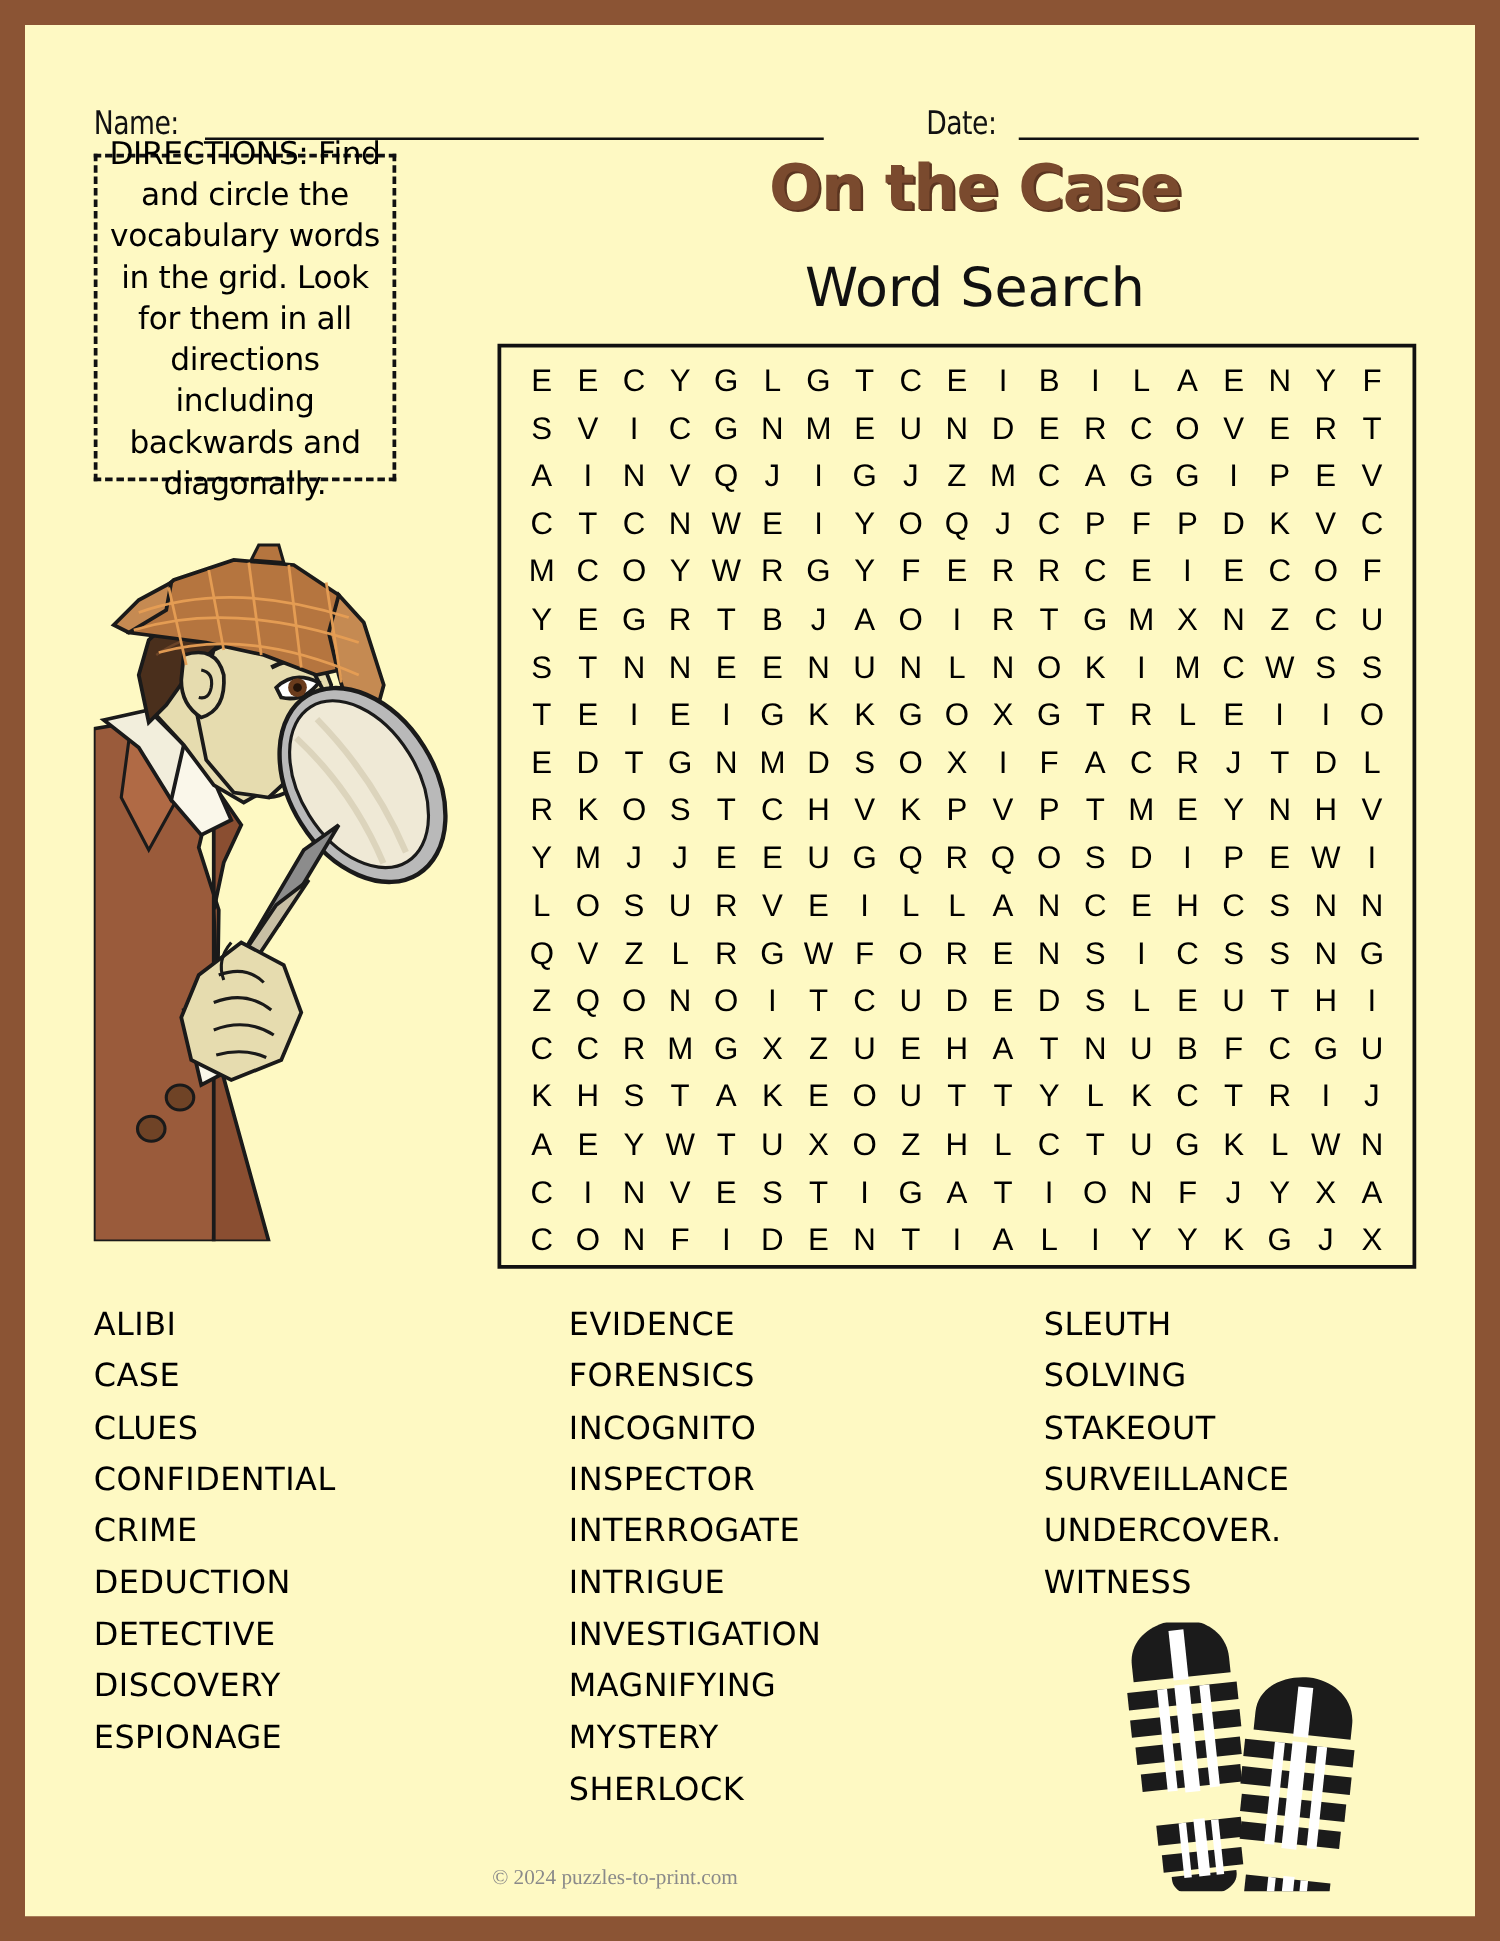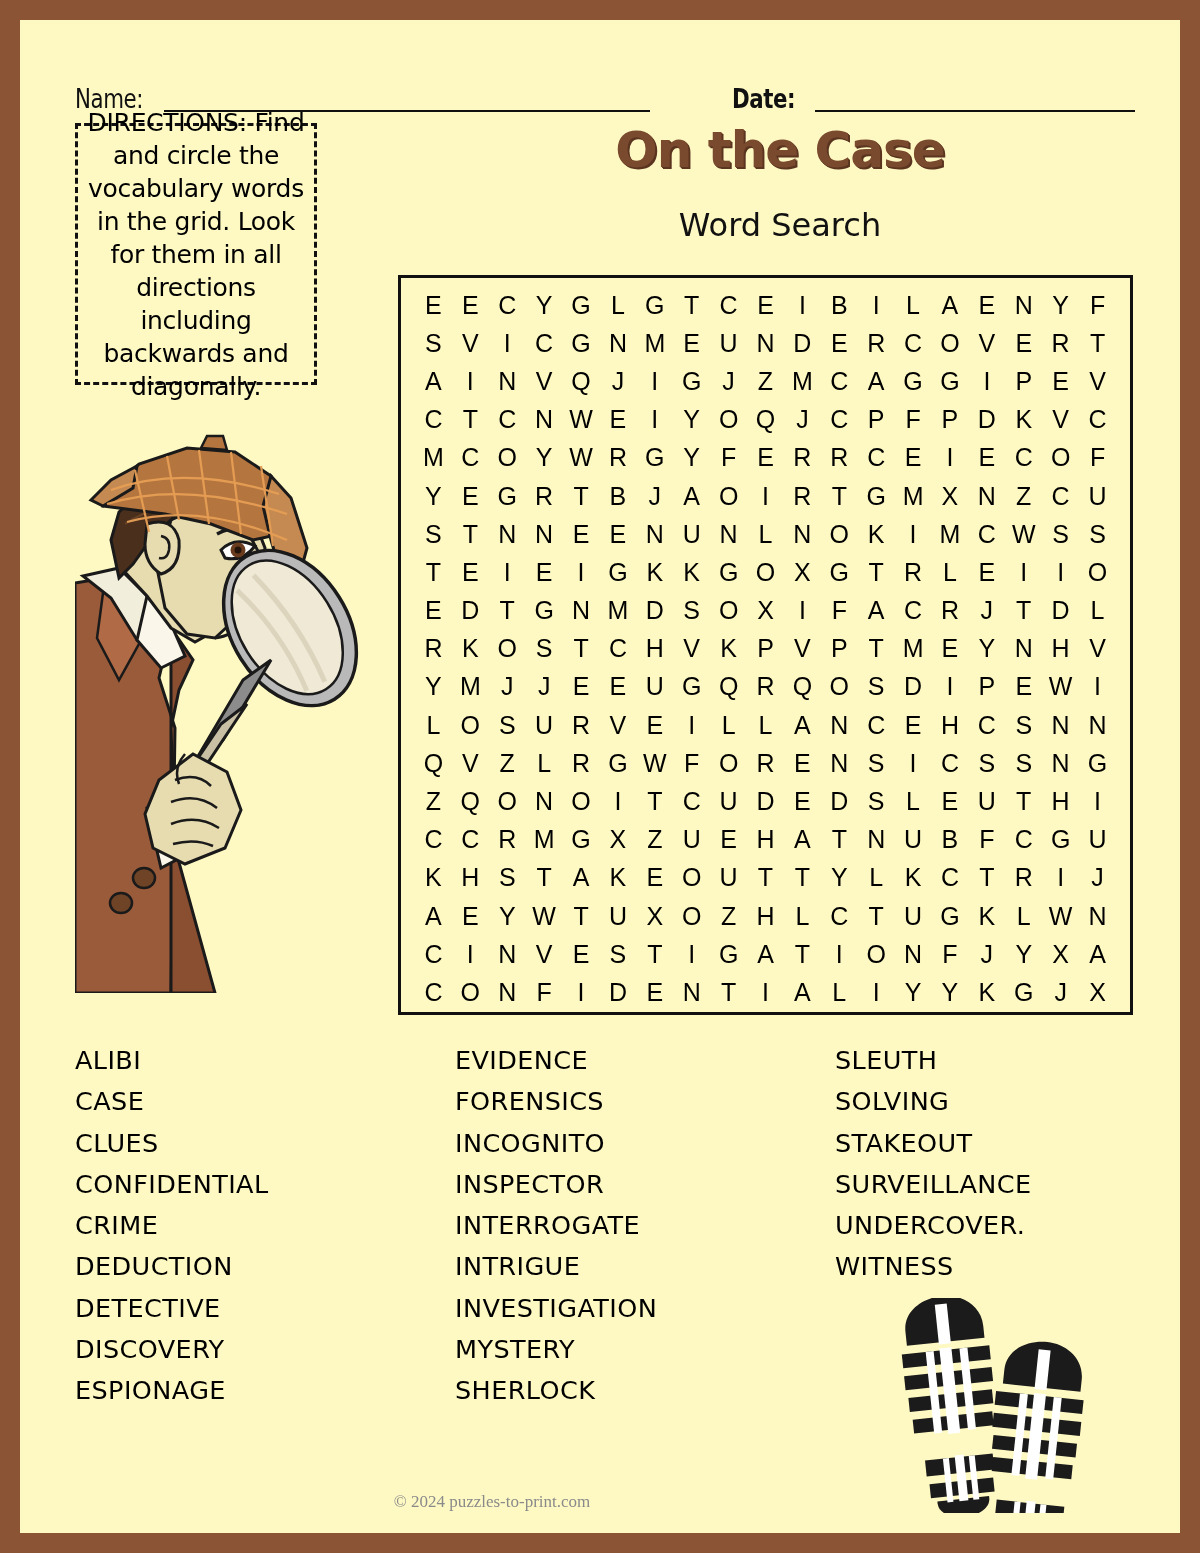--- a/index.html
+++ b/index.html
@@ -43,21 +43,21 @@
     transform: scaleX(0.82);
     transform-origin: left bottom;
   }
   .rule {
     border-bottom: 2.5px solid #111;
     height: 0;
     margin-bottom: 4px;
   }
   .rule-name { width: 580px; margin-left: 6px; }
   .rule-date { width: 320px; margin-left: 6px; }
-  .date-group { margin-left: 82px; display: flex; align-items: flex-end; font-weight: bold; }
+  .date-group { margin-left: 82px; display: flex; align-items: flex-end; }
 
   
   .directions {
     position: absolute;
     left: 55px;
     top: 103px;
     width: 242px;
     height: 262px;
     border: 3px dashed #111;
     box-sizing: border-box;
@@ -92,21 +92,21 @@
       1px 1px 0 #5b3520,
       2px 2px 0 #5b3520;
   }
   .subtitle {
     position: absolute;
     left: 380px;
     top: 186px;
     width: 760px;
     text-align: center;
     font-family: "DejaVu Sans", sans-serif;
-    font-size: 32px;
+    font-size: 43px;
     color: #111;
     letter-spacing: 0px;
   }
 
   
   .detective {
     position: absolute;
     left: 55px;
     top: 408px;
     width: 300px;
@@ -661,20 +661,21 @@
         <div class="word">ESPIONAGE</div>
       </div>
     <div class="wl-col" id="wl-col-1">
         <div class="word">EVIDENCE</div>
         <div class="word">FORENSICS</div>
         <div class="word">INCOGNITO</div>
         <div class="word">INSPECTOR</div>
         <div class="word">INTERROGATE</div>
         <div class="word">INTRIGUE</div>
         <div class="word">INVESTIGATION</div>
+        <div class="word">MAGNIFYING</div>
         <div class="word">MYSTERY</div>
         <div class="word">SHERLOCK</div>
       </div>
     <div class="wl-col col3" id="wl-col-2">
         <div class="word">SLEUTH</div>
         <div class="word">SOLVING</div>
         <div class="word">STAKEOUT</div>
         <div class="word">SURVEILLANCE</div>
         <div class="word">UNDERCOVER.</div>
         <div class="word">WITNESS</div>

